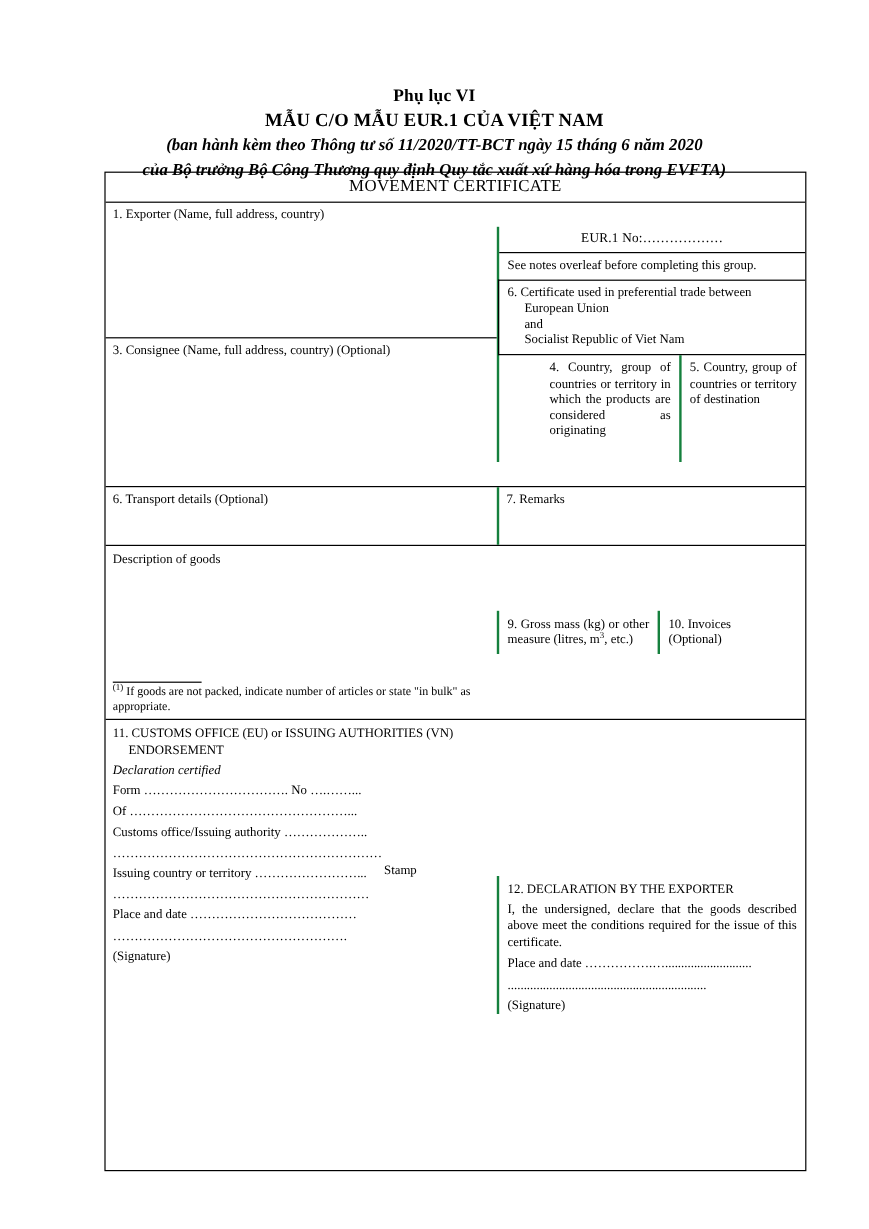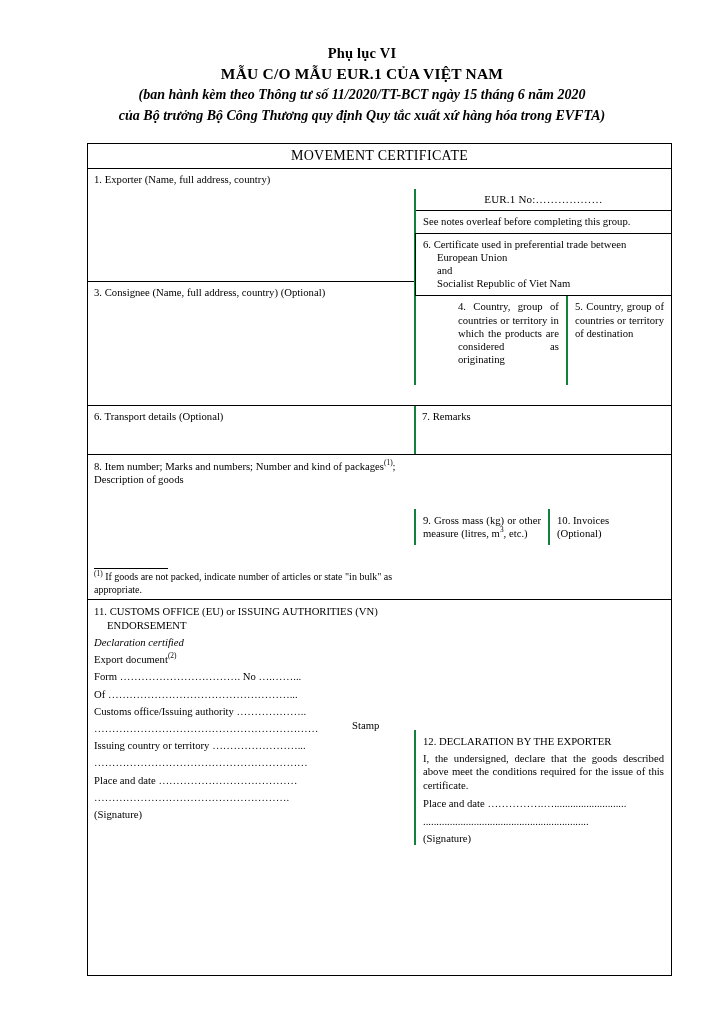--- a/index.html
+++ b/index.html
@@ -22,20 +22,21 @@
     left: 62px;
     top: 44px;
     width: 600px;
     text-align: center;
   }
   .title-line1 {
     font-size: 14.5px;
     font-weight: bold;
     line-height: 19px;
     letter-spacing: 0.2px;
+    margin-top: 27px;
   }
   .title-line2 {
     font-size: 15.5px;
     font-weight: bold;
     line-height: 21px;
     letter-spacing: 0.2px;
   }
   .title-sub {
     font-size: 14px;
     font-weight: bold;
@@ -133,21 +134,21 @@
     height: 375px;
     padding: 5px 6px 0 6px;
     position: relative;
   }
   .b11-title { line-height: 13.4px; }
   .b11-title .cont { display: block; padding-left: 13px; }
   .b11-italic { font-style: italic; margin-top: 4px; }
   .b11-line { margin-top: 4px; white-space: nowrap; }
   .stamp {
     position: absolute;
-    left: 264px;
+    left: 232px;
     top: 119px;
   }
   .footnote2 {
     position: absolute;
     left: 6px;
     right: 6px;
     bottom: 4px;
     font-size: 10px;
     line-height: 12.8px;
     text-align: justify;
@@ -222,23 +223,20 @@
     <div class="cell col-left pad" style="height:48px;">
       <span>6. Transport details (Optional)</span>
     </div>
     <div class="cell col-right pad vline-l" style="height:48px;">
       <span>7. Remarks</span>
     </div>
   </div>
 
   <div class="row hline">
     <div class="cell col-left box8">
-      <div>
-        <span>8. Item number; Marks and numbers; Number and kind of packages</span><sup>(1)</sup><span>;</span>
-      </div>
       <div>Description of goods</div>
 
       <div class="footnote1">
         <div class="fn-rule"></div>
         <sup>(1)</sup>
         <span>If goods are not packed, indicate number of articles or state "in bulk" as appropriate.</span>
       </div>
     </div>
 
     <div class="cell box9 just vline-l">
@@ -251,23 +249,20 @@
   </div>
 
   <div class="row hline">
 
     <div class="cell col-left box11">
       <div class="b11-title">
         <span>11. CUSTOMS OFFICE (EU) or ISSUING AUTHORITIES (VN)</span>
         <span class="cont">ENDORSEMENT</span>
       </div>
       <div class="b11-italic">Declaration certified</div>
-      <div class="b11-line">
-        <span>Export document</span><sup>(2)</sup>
-      </div>
       <div class="b11-line">Form ……………………………. No ….……...</div>
       <div class="b11-line">Of ……………………………………………...</div>
       <div class="b11-line">Customs office/Issuing authority ………………..</div>
       <div class="b11-line">………………………………………………………</div>
       <div class="stamp">Stamp</div>
       <div class="b11-line">Issuing country or territory ……………………...</div>
       <div class="b11-line">……………………………………………………</div>
       <div class="b11-line">Place and date …………………………………</div>
       <div class="b11-line">……………………………………………….</div>
       <div class="b11-line">(Signature)</div>

